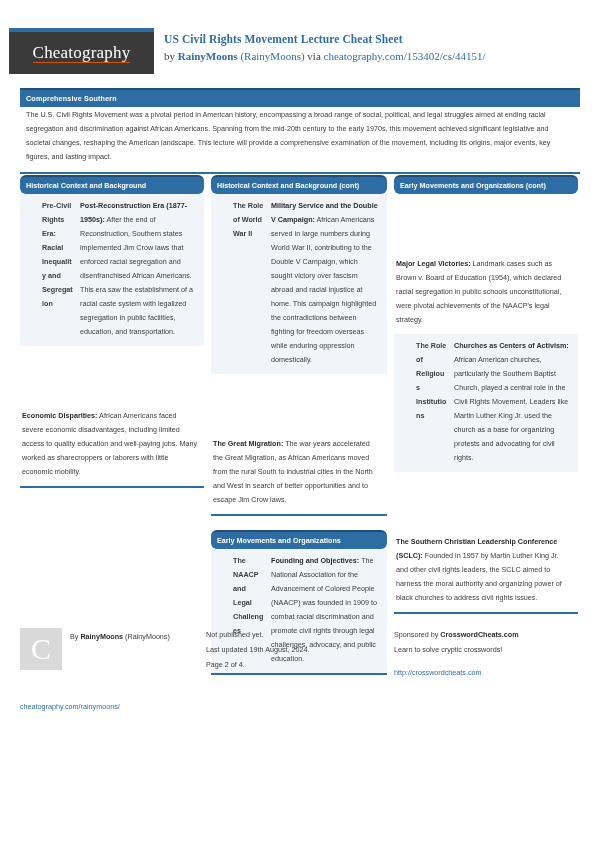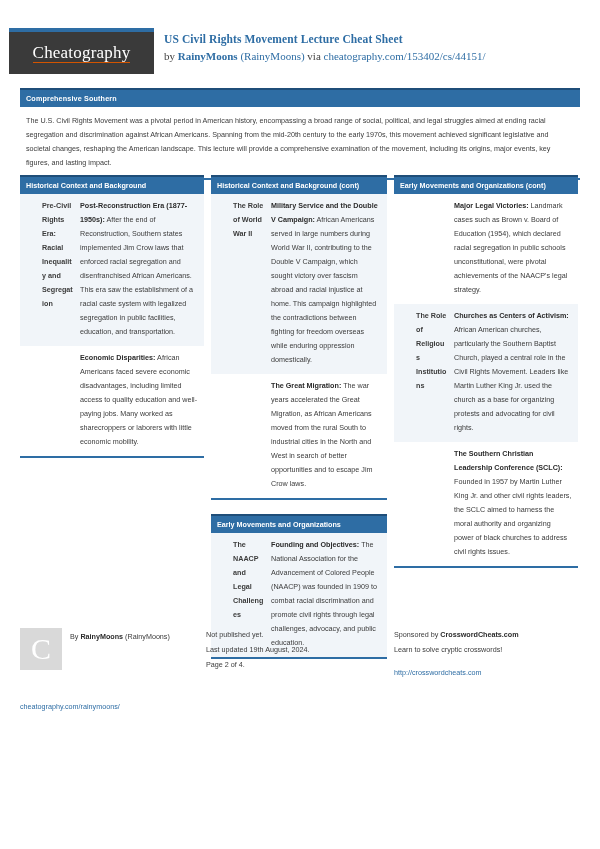--- a/index.html
+++ b/index.html
@@ -74,21 +74,21 @@
     border-top: 2px solid #1f4e79;
     color: #fff;
     font-size: 7.2px;
     font-weight: bold;
     padding: 4px 6px 4px 6px;
     letter-spacing: .15px;
     line-height: 9px;
   }
   .overview-body {
     border-bottom: 2px solid #2e6da4;
-    padding: 7px 6px 8px 6px;
+    padding: 1px 6px 8px 6px;
     font-size: 7.2px;
     color: #3b3b3b;
     line-height: 14px;
     text-align: left;
   }
 
   
   .columns {
     position: absolute;
     left: 20px; top: 175px;
@@ -101,25 +101,26 @@
 
   .tbl { width: 100%; }
   .tbl-head {
     background: #2e6da4;
     border-top: 2px solid #1f4e79;
     color: #fff;
     font-size: 7.2px;
     font-weight: bold;
     padding: 4px 6px;
     line-height: 9px;
+    border-radius: 6px;
   }
   .tbl-body { border-bottom: 2px solid #2e6da4; }
   .row { display: flex; }
   .row.shade { background: #f1f5f9; }
-  .row.plain { background: #ffffff; }
+  .row.plain { background: #ffffff; flex-direction: column; }
   .cell-k {
     width: 58px;
     flex: 0 0 58px;
     padding: 5px 5px 7px 22px;
     font-size: 7.2px;
     color: #3b3b3b;
     line-height: 14px;
     font-weight: bold;
     word-break: break-word;
   }

